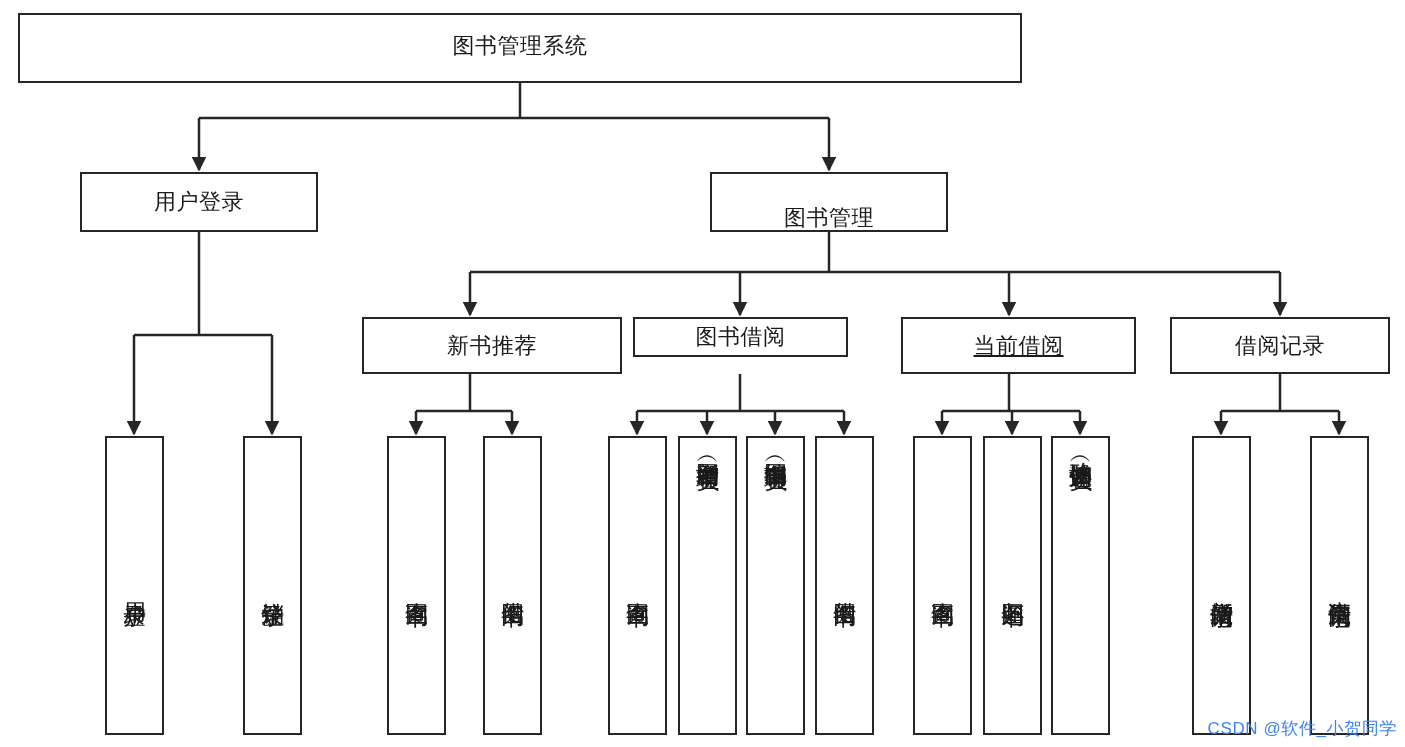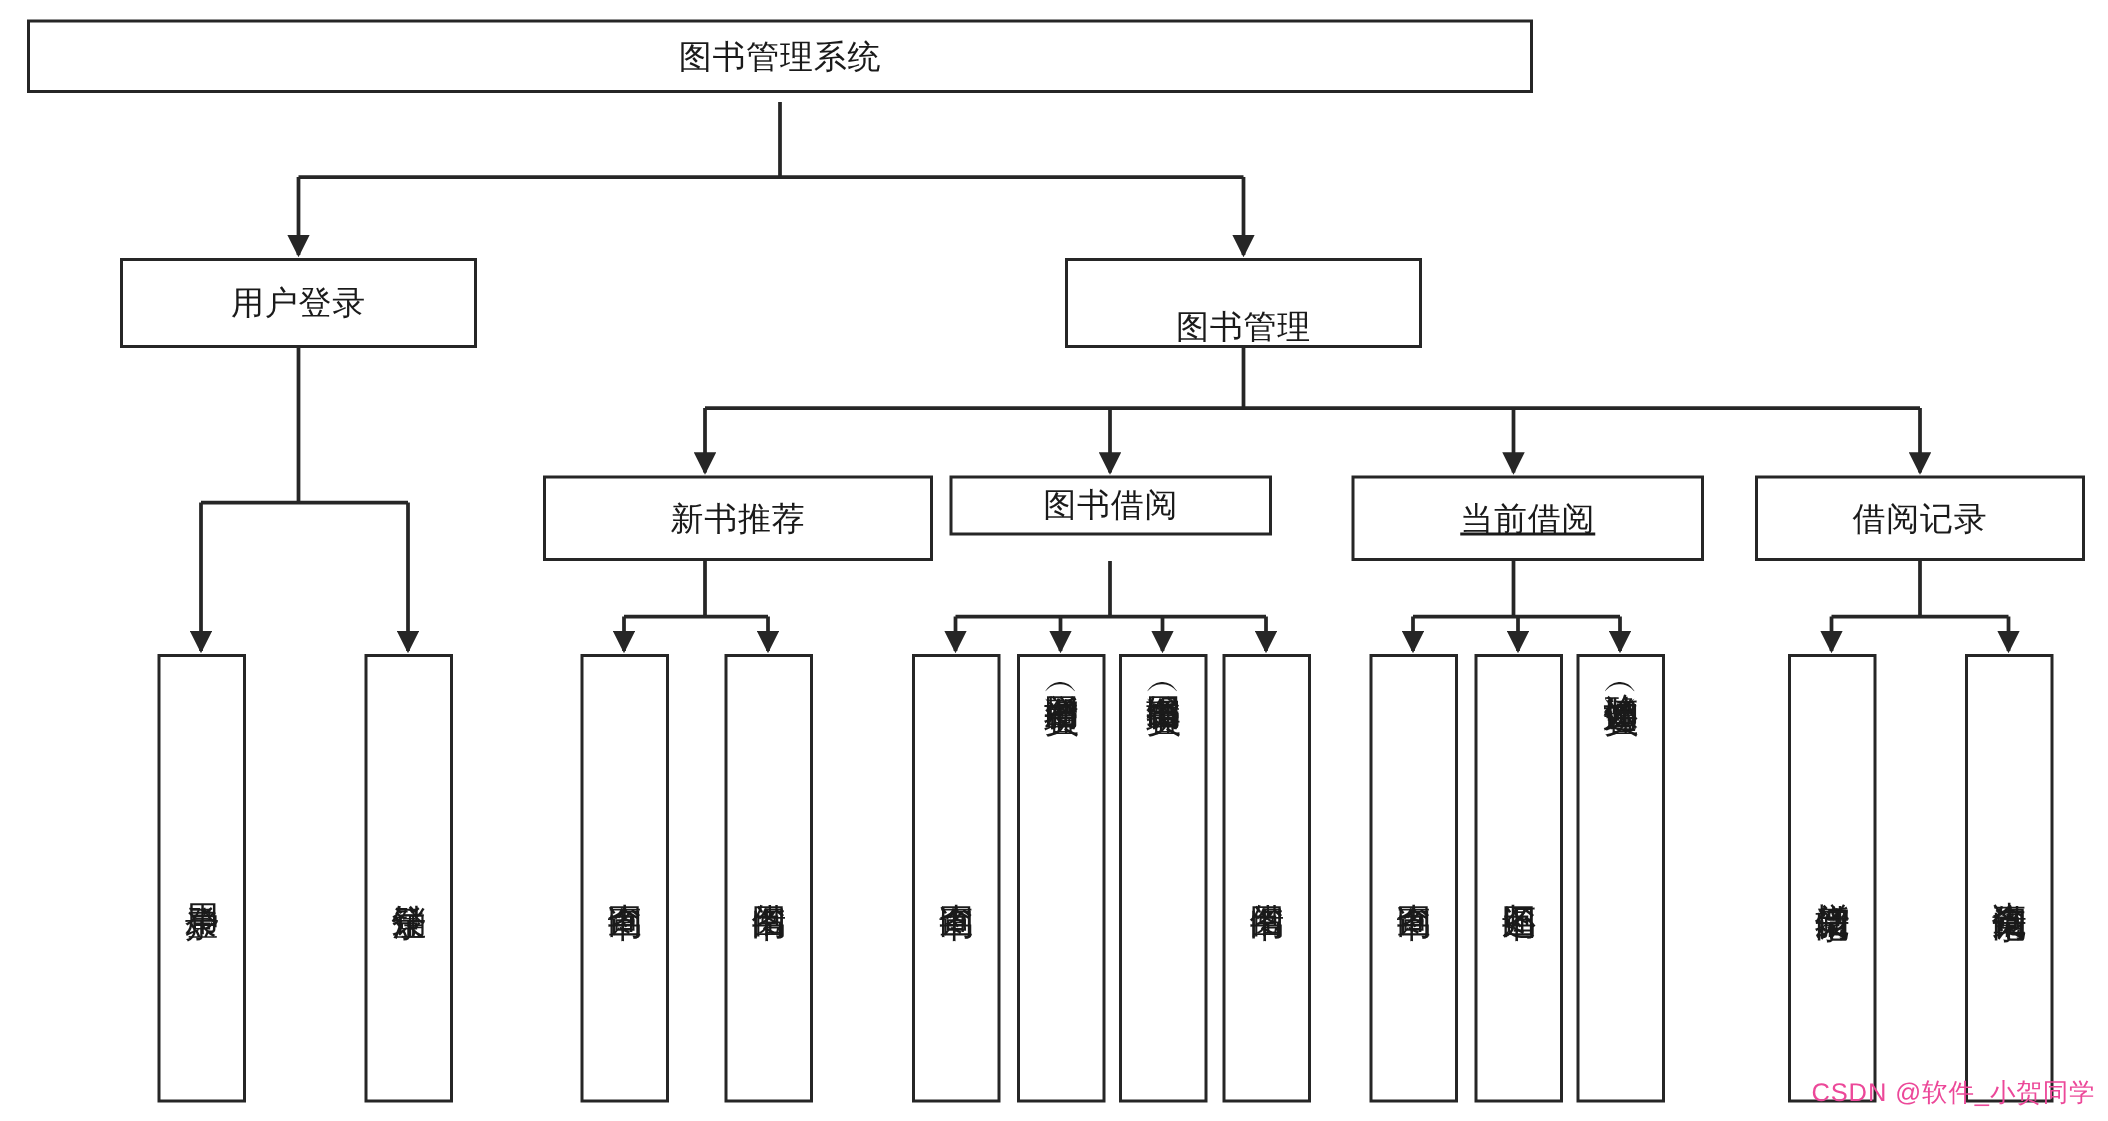--- a/index.html
+++ b/index.html
@@ -27,21 +27,21 @@
   }
   .leafbox .lbl{
     writing-mode:vertical-rl;text-orientation:upright;
     font-size:23px;line-height:1.28;letter-spacing:1px;
     white-space:nowrap;text-align:center;
   }
   .leaf-mid{align-items:center;}
   .leaf-top{align-items:flex-start;padding-top:6px;}
   .watermark{
     position:absolute;right:8px;bottom:7px;
-    font-size:17px;color:#ec4899;letter-spacing:0.6px;
+    font-size:17px;color:#3b82f6;letter-spacing:0.6px;
     white-space:nowrap;pointer-events:none;
   }
 </style>
 </head>
 <body>
 
 <div id="diagram">
   <svg id="connector-layer" width="1405" height="747" style="position:absolute;left:0;top:0;">
     <defs>
       <marker id="arrowhead" viewBox="0 0 10 10" refX="9" refY="5" markerWidth="6" markerHeight="6" orient="auto-start-reverse">
@@ -78,21 +78,21 @@
         <line x1="942" y1="411" x2="942" y2="434" marker-end="url(#arrowhead)"></line>
         <line x1="1012" y1="411" x2="1012" y2="434" marker-end="url(#arrowhead)"></line>
         <line x1="1080" y1="411" x2="1080" y2="434" marker-end="url(#arrowhead)"></line>
         <line x1="1280" y1="374" x2="1280" y2="411"></line>
         <line x1="1221" y1="411" x2="1339" y2="411"></line>
         <line x1="1221" y1="411" x2="1221" y2="434" marker-end="url(#arrowhead)"></line>
         <line x1="1339" y1="411" x2="1339" y2="434" marker-end="url(#arrowhead)"></line>
       </g>
   </svg>
   <div id="boxes">
-      <div class="nodebox" style="left: 18px; top: 13px; width: 1004px; height: 49px;">
+      <div class="nodebox" style="left: 18px; top: 13px; width: 1004px; height: 70px; font-family: Liberation Mono, monospace;">
         <span class="lbl">图书管理系统</span>
       </div>
       <div class="nodebox" style="left: 80px; top: 172px; width: 238px; height: 60px;">
         <span class="lbl">用户登录</span>
       </div>
       <div class="nodebox" style="left: 710px; top: 172px; width: 238px; height: 60px; align-items: flex-end;">
         <span class="lbl">图书管理</span>
       </div>
       <div class="nodebox" style="left: 362px; top: 317px; width: 260px; height: 57px;">
         <span class="lbl">新书推荐</span>

